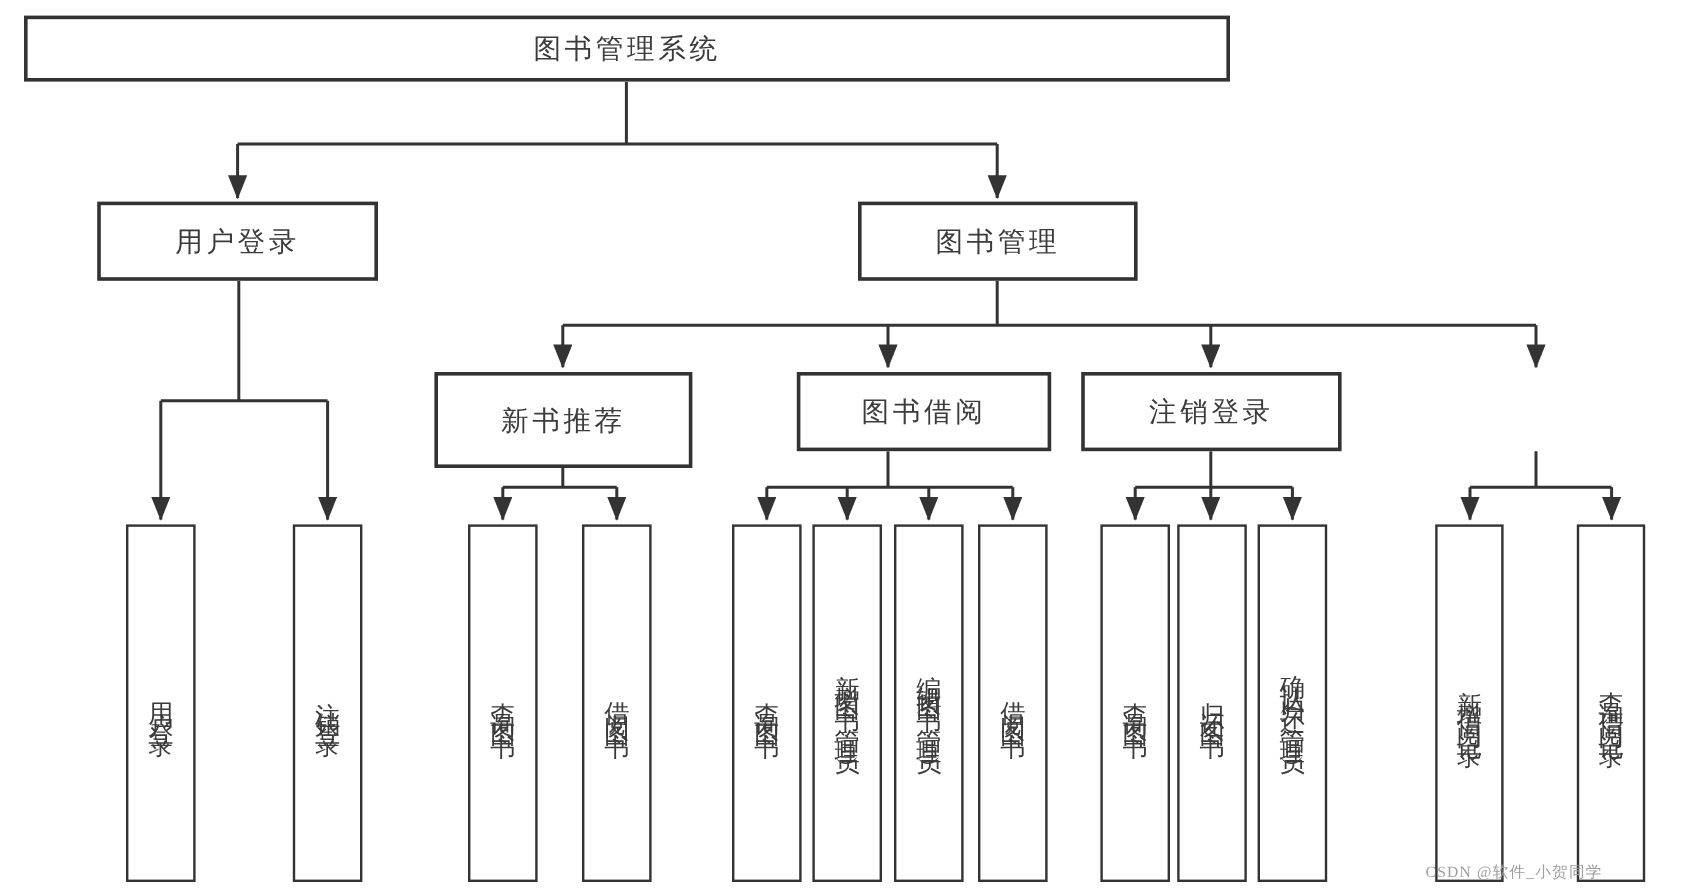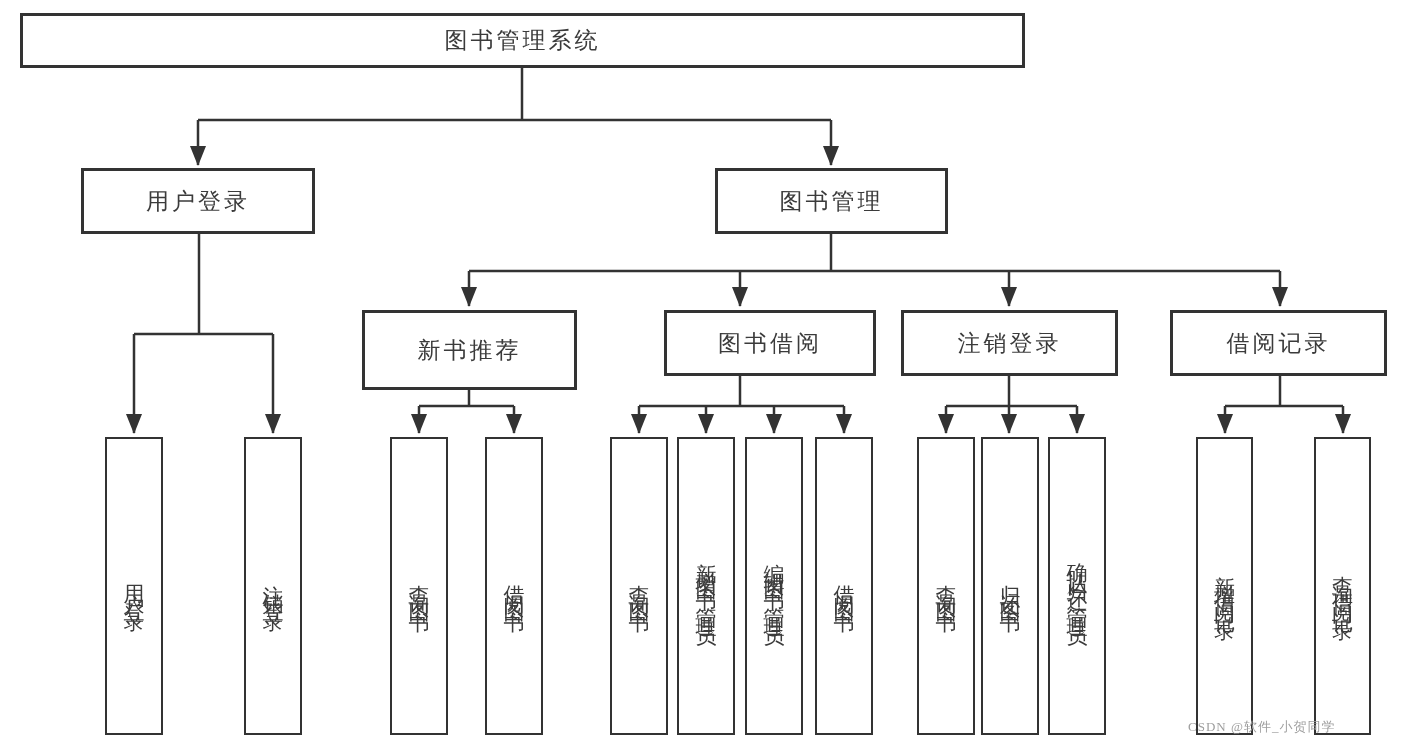--- a/index.html
+++ b/index.html
@@ -164,23 +164,20 @@
 
   <div class="node node-l3-a">
     <span>新书推荐</span>
   </div>
   <div class="node node-l3-b">
     <span>图书借阅</span>
   </div>
   <div class="node node-l3-c">
     <span>注销登录</span>
   </div>
-  <div class="node node-l3-d">
-    <span>借阅记录</span>
-  </div>
 
   <div class="leaf leaf-1">
     <span>用户登录</span>
   </div>
   <div class="leaf leaf-2">
     <span>注销登录</span>
   </div>
 
   <div class="leaf leaf-3">
     <span>查询图书</span>

